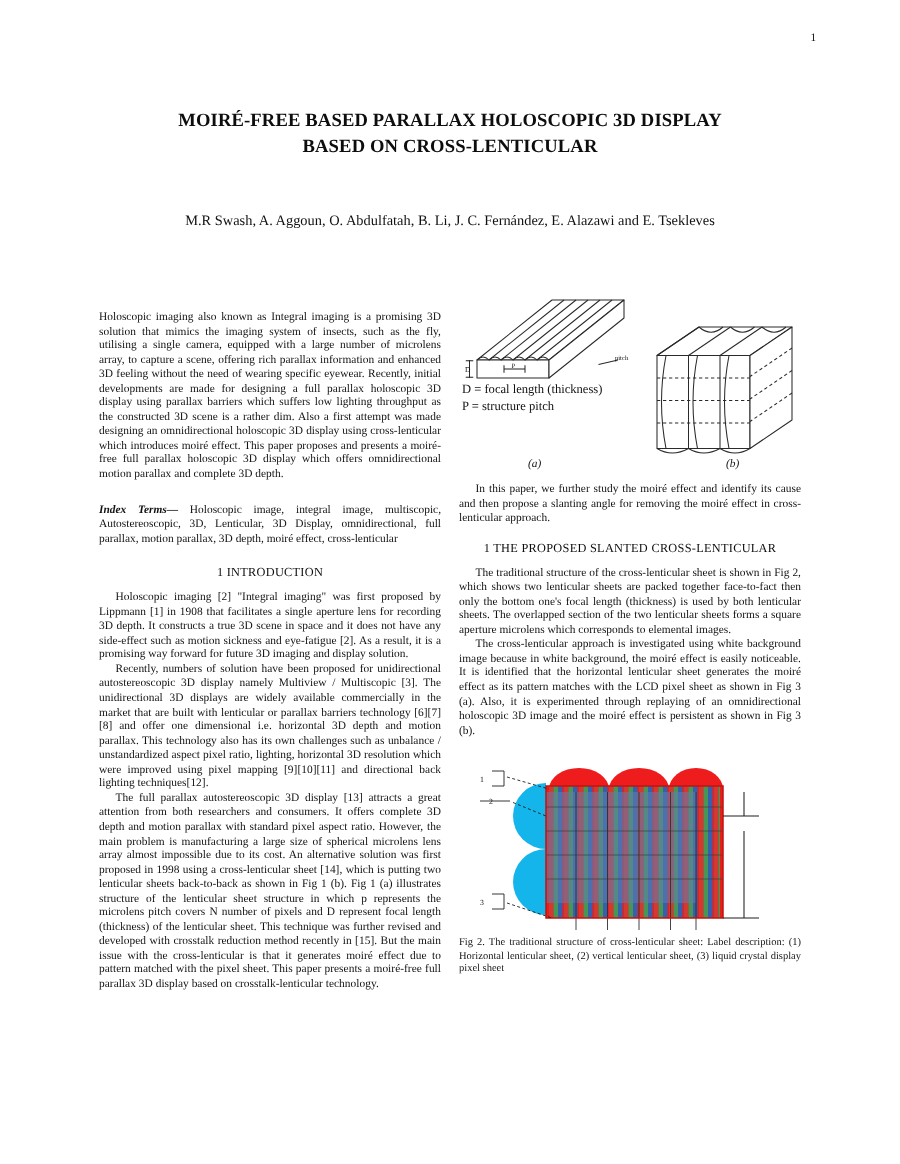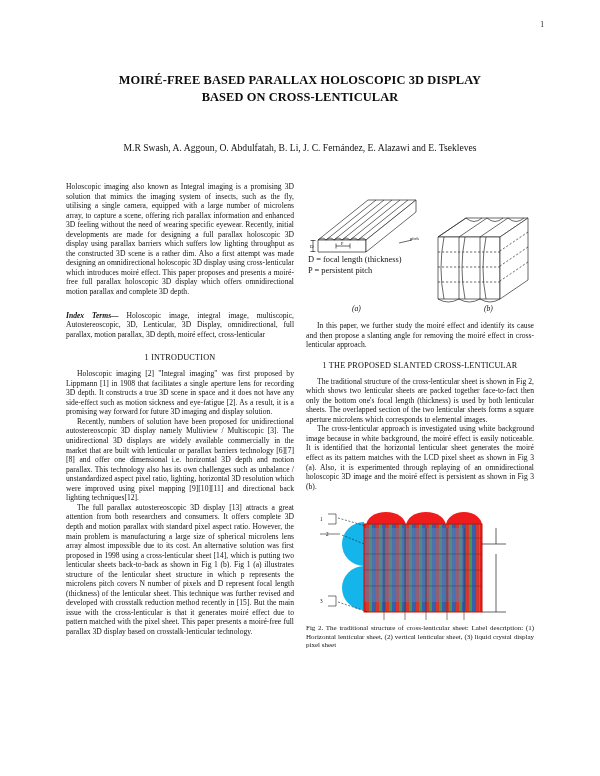--- a/index.html
+++ b/index.html
@@ -71,20 +71,21 @@
     margin: 0 0 0 0;
     font-size: 7.6px;
     line-height: 9.55px;
     text-align: justify;
     text-indent: 11px;
     color: #121212;
     letter-spacing: 0.02px;
   }
   p.abstract {
     text-indent: 0;
+    margin-top: 24px;
   }
   .gap-s { height: 7px; }
   .gap-m { height: 11px; }
   .gap-l { height: 14px; }
 
   .index-terms {
     font-size: 7.6px;
     line-height: 9.55px;
     text-align: justify;
     color: #121212;
@@ -241,21 +242,21 @@
             <path d="M132,117 q10,6 21,0"></path>
             <path d="M153,117 q10,6 21,0"></path>
             <path d="M174,117 q10,6 20,0"></path>
           </g>
           <text x="4" y="66" font-family="Liberation Serif, serif" font-size="5" fill="#111">D</text>
           <text x="35" y="63" font-family="Liberation Serif, serif" font-size="4.4" fill="#111">P</text>
           <text x="104" y="58" font-family="Liberation Serif, serif" font-size="4.4" fill="#111">pitch</text>
         </svg>
 
         <div class="fig1-legend"><span>D = focal length (thickness)</span>
-<span>P = persistent pitch</span></div>
+<span>P = structure pitch</span></div>
 
         <div class="fig1-subcaps">
           <span class="a">(a)</span>
           <span class="b">(b)</span>
         </div>
       </div>
 
 
       <div class="gap-m"></div>
 

